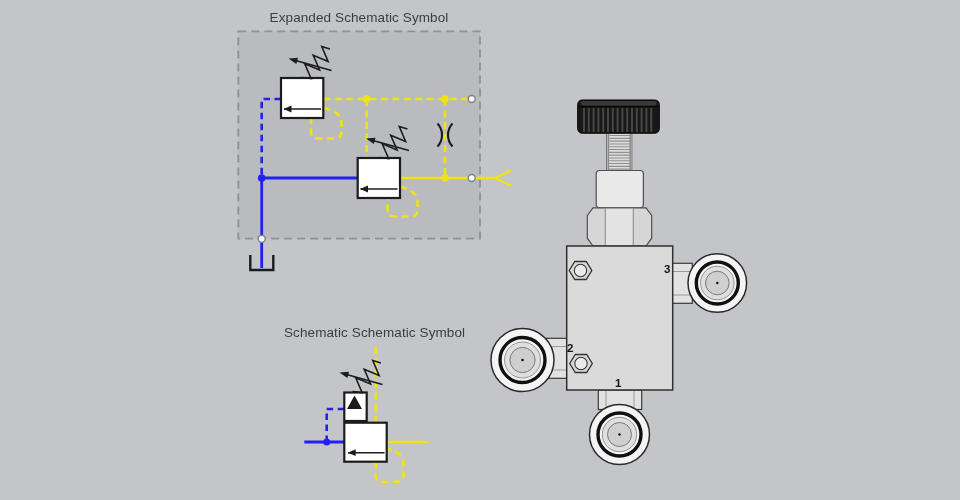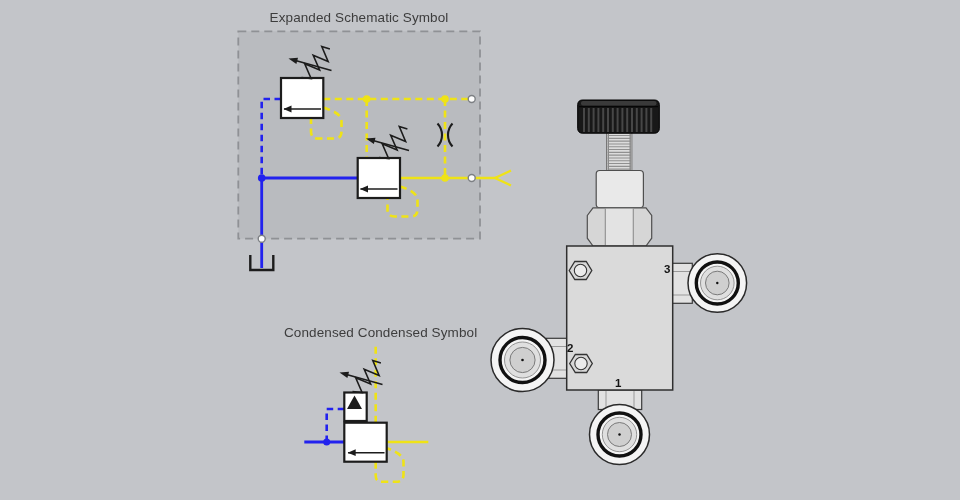--- a/index.html
+++ b/index.html
@@ -186,17 +186,17 @@
         <circle cx="619.5" cy="434.5" r="30" fill="#f4f4f4" stroke="#2a2a2a" stroke-width="1.5"></circle>
         <circle cx="619.5" cy="434.5" r="21.5" fill="none" stroke="#101010" stroke-width="3.4"></circle>
         <circle cx="619.5" cy="434.5" r="17.2" fill="#dfdfdf" stroke="#8a8a8a" stroke-width=".9"></circle>
         <circle cx="619.5" cy="434.5" r="12" fill="#cfcfcf" stroke="#6f6f6f" stroke-width=".9"></circle>
         <circle cx="619.5" cy="434.5" r="1.25" fill="#111"></circle>
       </g>
     </g>
   </svg>
 
   <div class="title expanded">Expanded Schematic Symbol</div>
-  <div class="title condensed">Condensed Condensed Symbol</div>
+  <div class="title condensed">Schematic Schematic Symbol</div>
   <span class="port-label p1">1</span>
   <span class="port-label p2">2</span>
   <span class="port-label p3">3</span>
 </div>
 
 </body></html>

